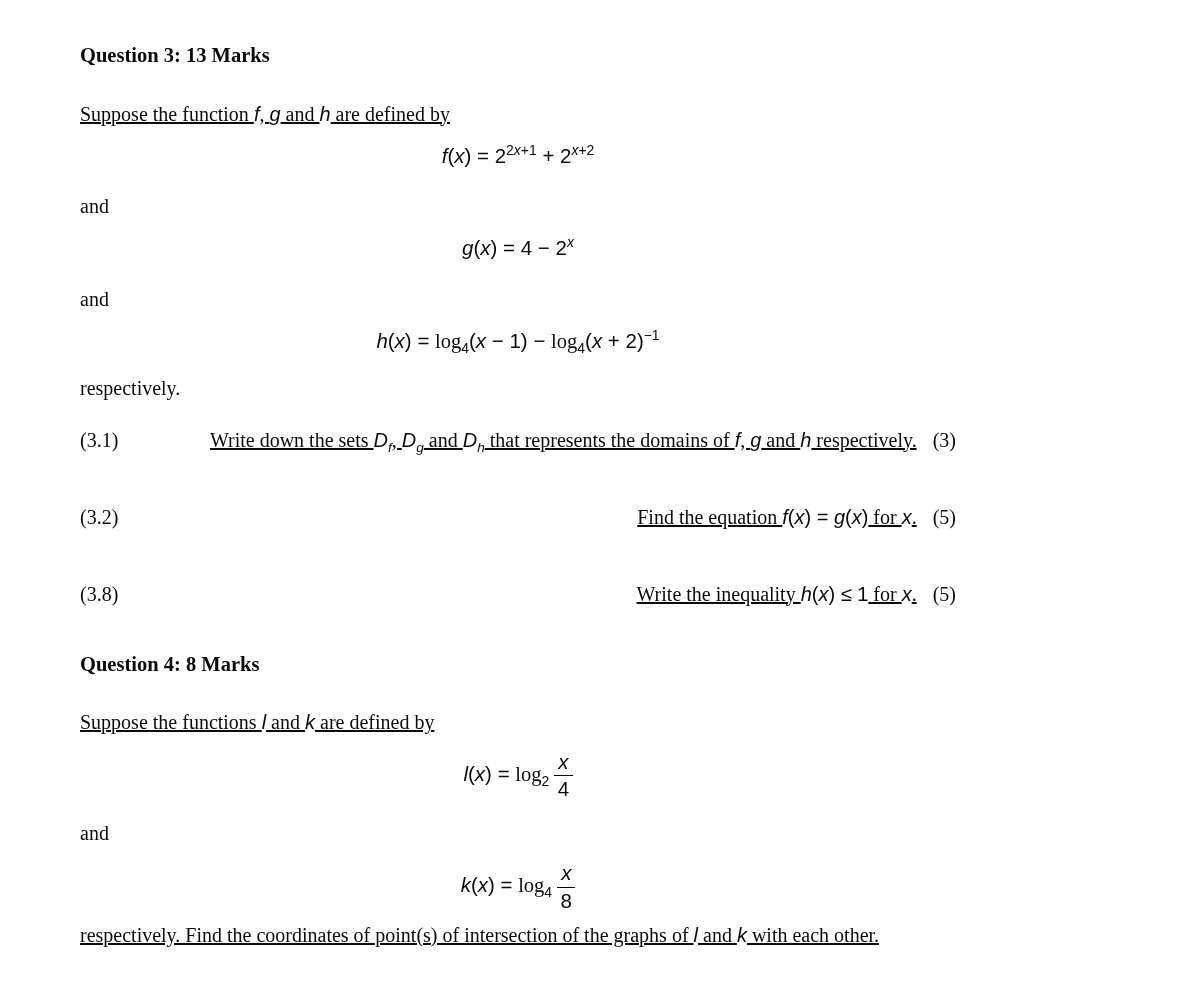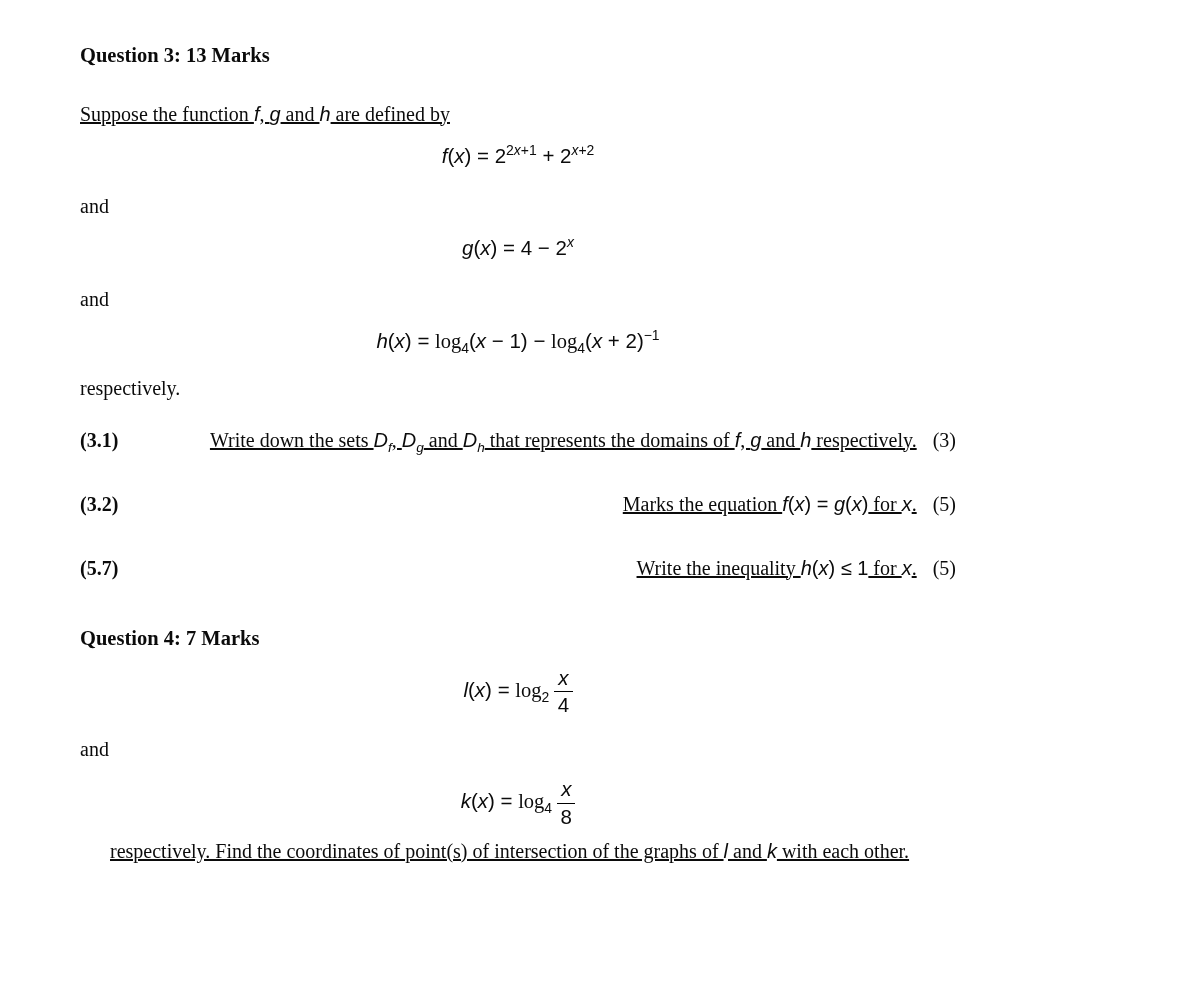--- a/index.html
+++ b/index.html
@@ -32,33 +32,33 @@
     display: inline-flex;
     flex-direction: column;
     align-items: center;
     vertical-align: middle;
     margin-left: 5px;
     line-height: 1.08;
   }
   .fnum { padding: 0 4px 2px; border-bottom: 1.6px solid #000; }
   .fden { padding-top: 2px; }
   .item { display: flex; align-items: baseline; }
-  .item-num  { flex: none; width: 76px; font-weight: 700; }
+  .item-num  { flex: none; width: 76px; font-weight: 400; }
   .item-text { flex: 1; padding-right: 16px; text-align: right; }
   .item-marks{ flex: none; }
   
   .mt-intro { margin-top: 32px; }
   .mt-eq    { margin-top: 16px; }
   .mt-and   { margin-top: 24px; }
   .mt-resp  { margin-top: 20px; }
   .mt-item1 { margin-top: 26px; }
-  .mt-item  { margin-top: 38px; }
+  .mt-item  { margin-top: 51px; }
   .mt-q4    { margin-top: 44px; }
   .mt-eqf   { margin-top: 16px; }
-  .mt-outro { margin-top: 10px; margin-left: 30px; }
+  .mt-outro { margin-top: 10px; }
 </style>
 </head>
 <body>
 
 <div class="page">
 
   <div class="heading">Question 3: 13 Marks</div>
 
   <div class="para mt-intro"><span class="txt">Suppose the function </span><span class="v">f</span><span class="txt">, </span><span class="v">g</span><span class="txt"> and </span><span class="v">h</span><span class="txt"> are defined by</span></div>
 
@@ -75,32 +75,33 @@
   <div class="para mt-resp">respectively.</div>
 
   <div class="item mt-item1">
     <span class="item-num">(3.1)</span>
     <span class="item-text"><span class="txt">Write down the sets </span><span class="v">D</span><sub><span class="v">f</span></sub><span class="txt">, </span><span class="v">D</span><sub><span class="v">g</span></sub><span class="txt"> and </span><span class="v">D</span><sub><span class="v">h</span></sub><span class="txt"> that represents the domains of </span><span class="v">f</span><span class="txt">, </span><span class="v">g</span><span class="txt"> and </span><span class="v">h</span><span class="txt"> respectively.</span></span>
     <span class="item-marks">(3)</span>
   </div>
 
   <div class="item mt-item">
     <span class="item-num">(3.2)</span>
-    <span class="item-text"><span class="txt">Marks the equation </span><span class="v">f</span><span class="m">(</span><span class="v">x</span><span class="m">) = </span><span class="v">g</span><span class="m">(</span><span class="v">x</span><span class="m">)</span><span class="txt"> for </span><span class="v">x</span><span class="txt">.</span></span>
+    <span class="item-text"><span class="txt">Find the equation </span><span class="v">f</span><span class="m">(</span><span class="v">x</span><span class="m">) = </span><span class="v">g</span><span class="m">(</span><span class="v">x</span><span class="m">)</span><span class="txt"> for </span><span class="v">x</span><span class="txt">.</span></span>
     <span class="item-marks">(5)</span>
   </div>
 
   <div class="item mt-item">
-    <span class="item-num">(5.7)</span>
+    <span class="item-num">(3.8)</span>
     <span class="item-text"><span class="txt">Write the inequality </span><span class="v">h</span><span class="m">(</span><span class="v">x</span><span class="m">) ≤ 1</span><span class="txt"> for </span><span class="v">x</span><span class="txt">.</span></span>
     <span class="item-marks">(5)</span>
   </div>
 
-  <div class="heading mt-q4">Question 4: 7 Marks</div>
+  <div class="heading mt-q4">Question 4: 8 Marks</div>
 
+  <div class="para mt-intro"><span class="txt">Suppose the functions </span><span class="v">l</span><span class="txt"> and </span><span class="v">k</span><span class="txt"> are defined by</span></div>
 
   <div class="equation mt-eqf"><span class="v">l</span><span>(</span><span class="v">x</span><span>) = </span><span class="fn">log</span><sub><span>2</span></sub><span class="frac">
         <span class="fnum"><span class="v">x</span></span>
         <span class="fden"><span>4</span></span>
       </span></div>
 
   <div class="para mt-resp">and</div>
 
   <div class="equation mt-eqf"><span class="v">k</span><span>(</span><span class="v">x</span><span>) = </span><span class="fn">log</span><sub><span>4</span></sub><span class="frac">
         <span class="fnum"><span class="v">x</span></span>

